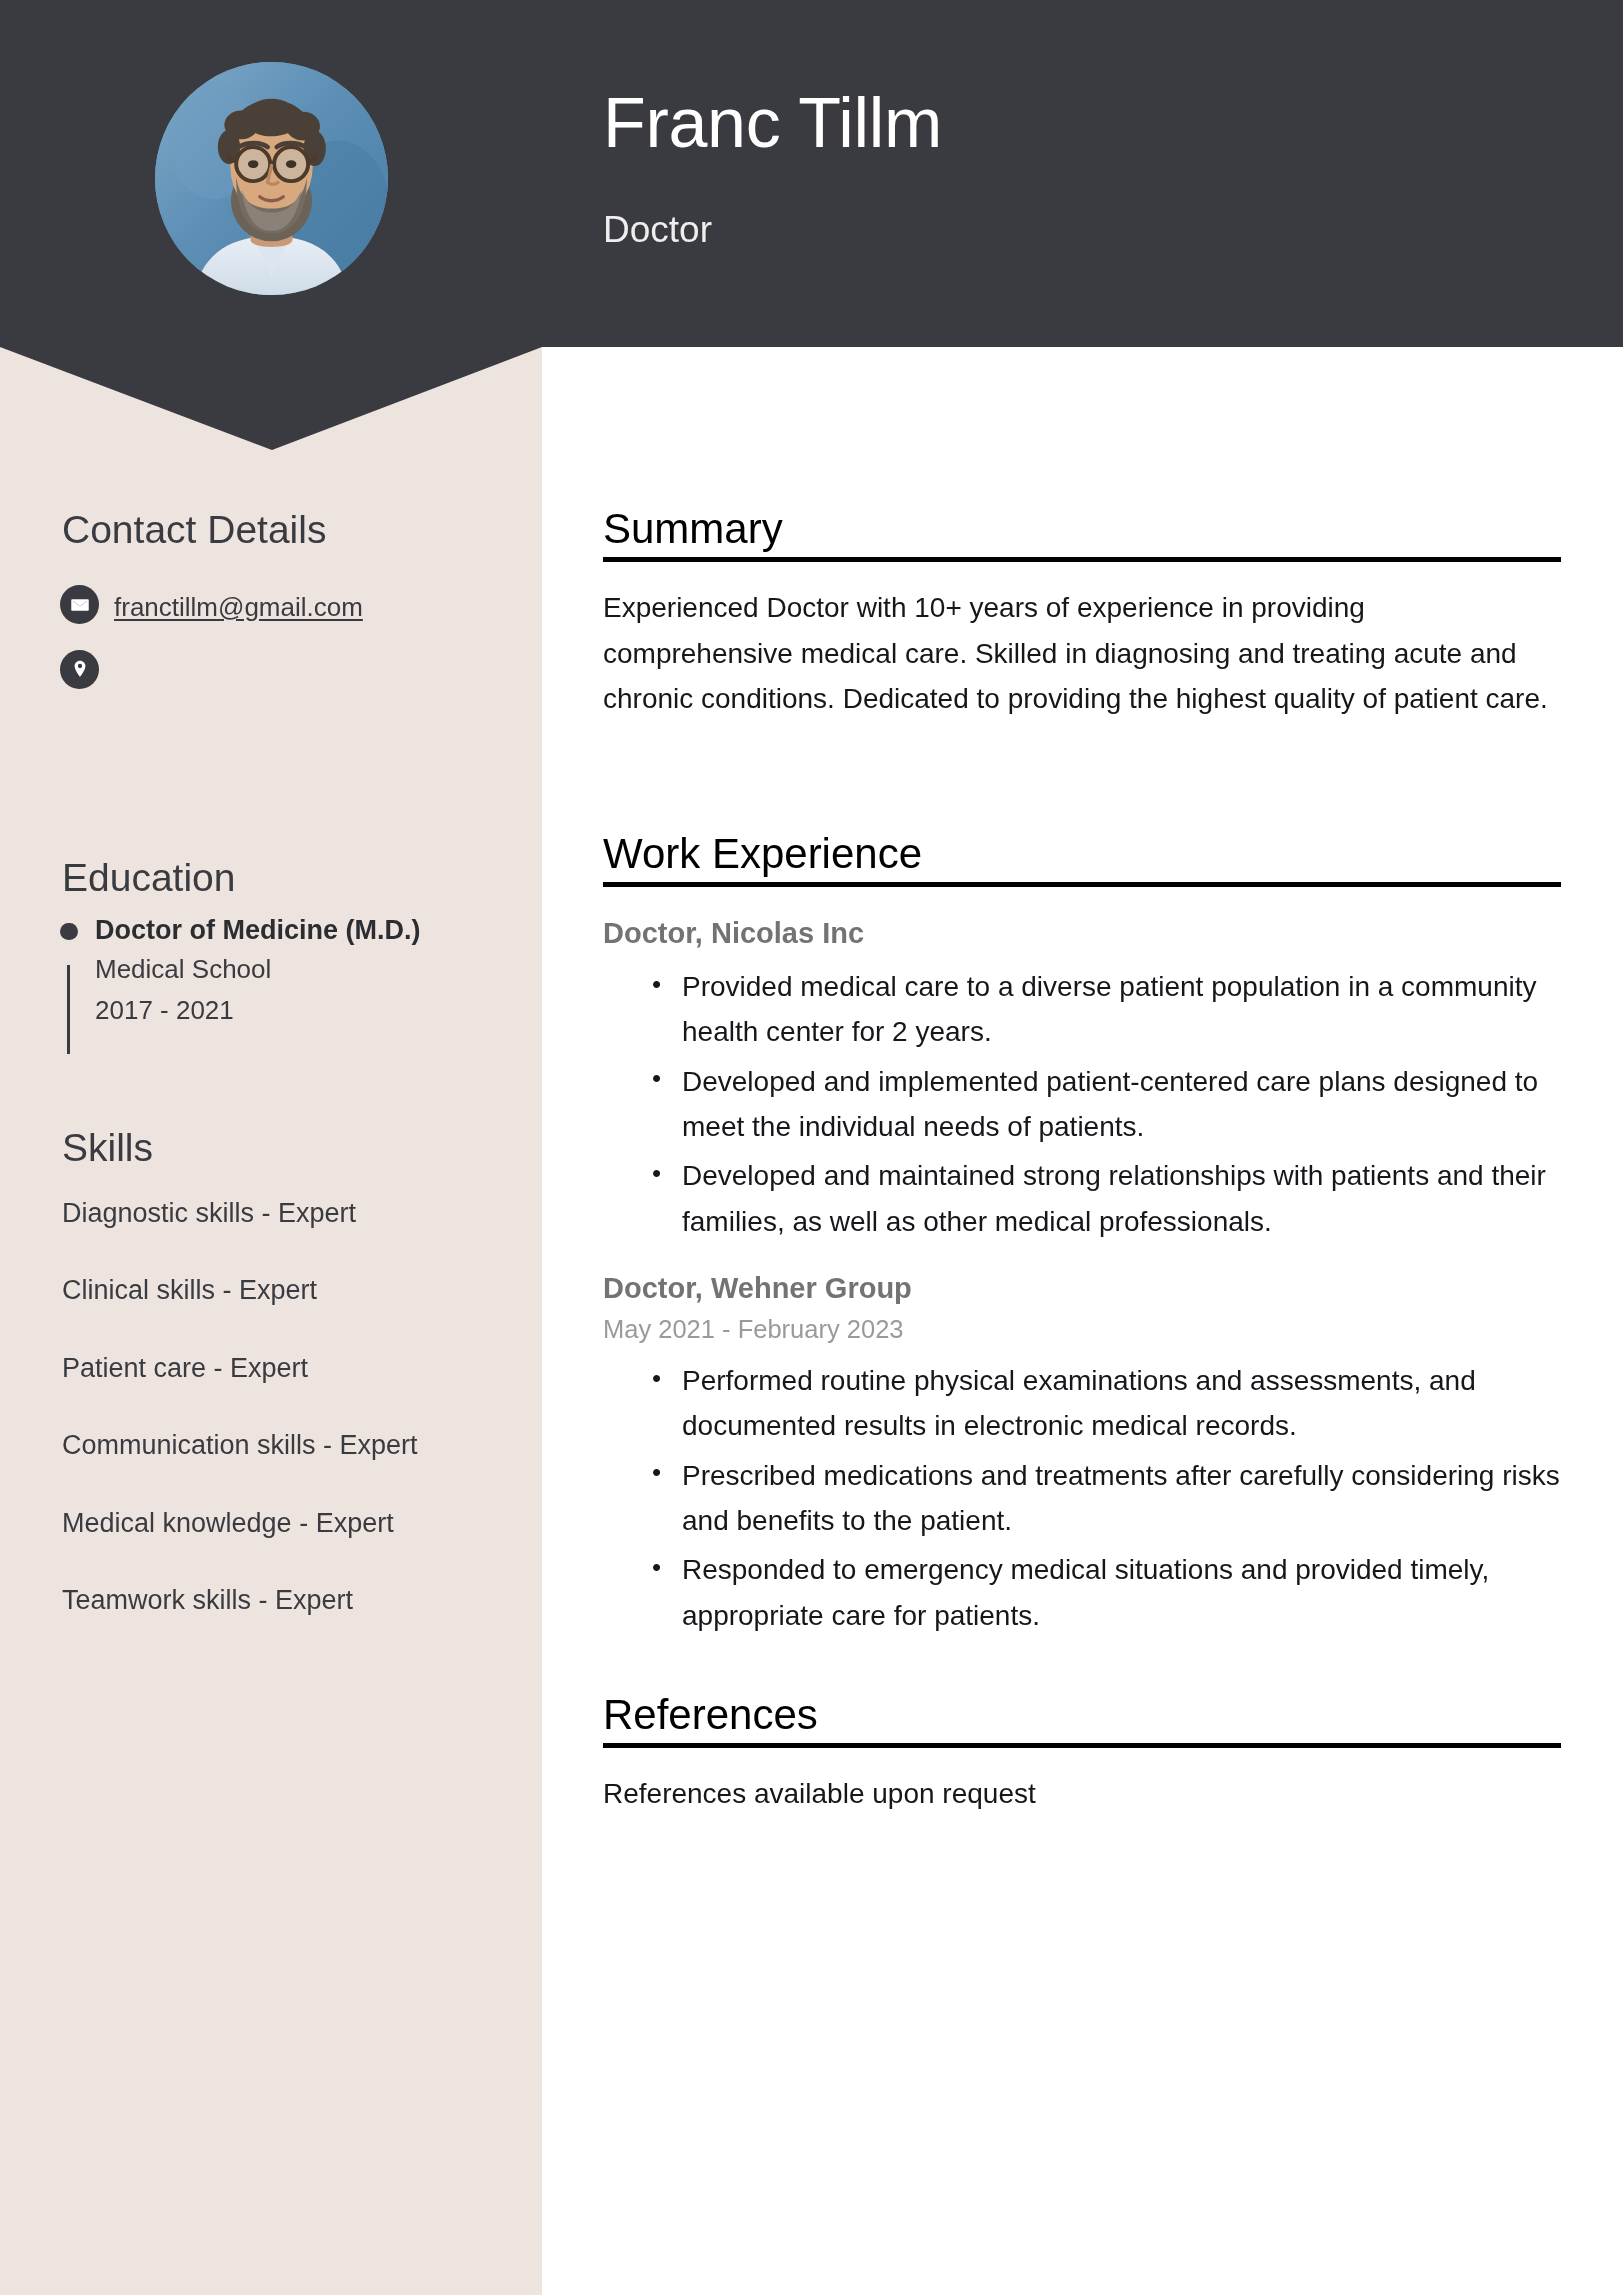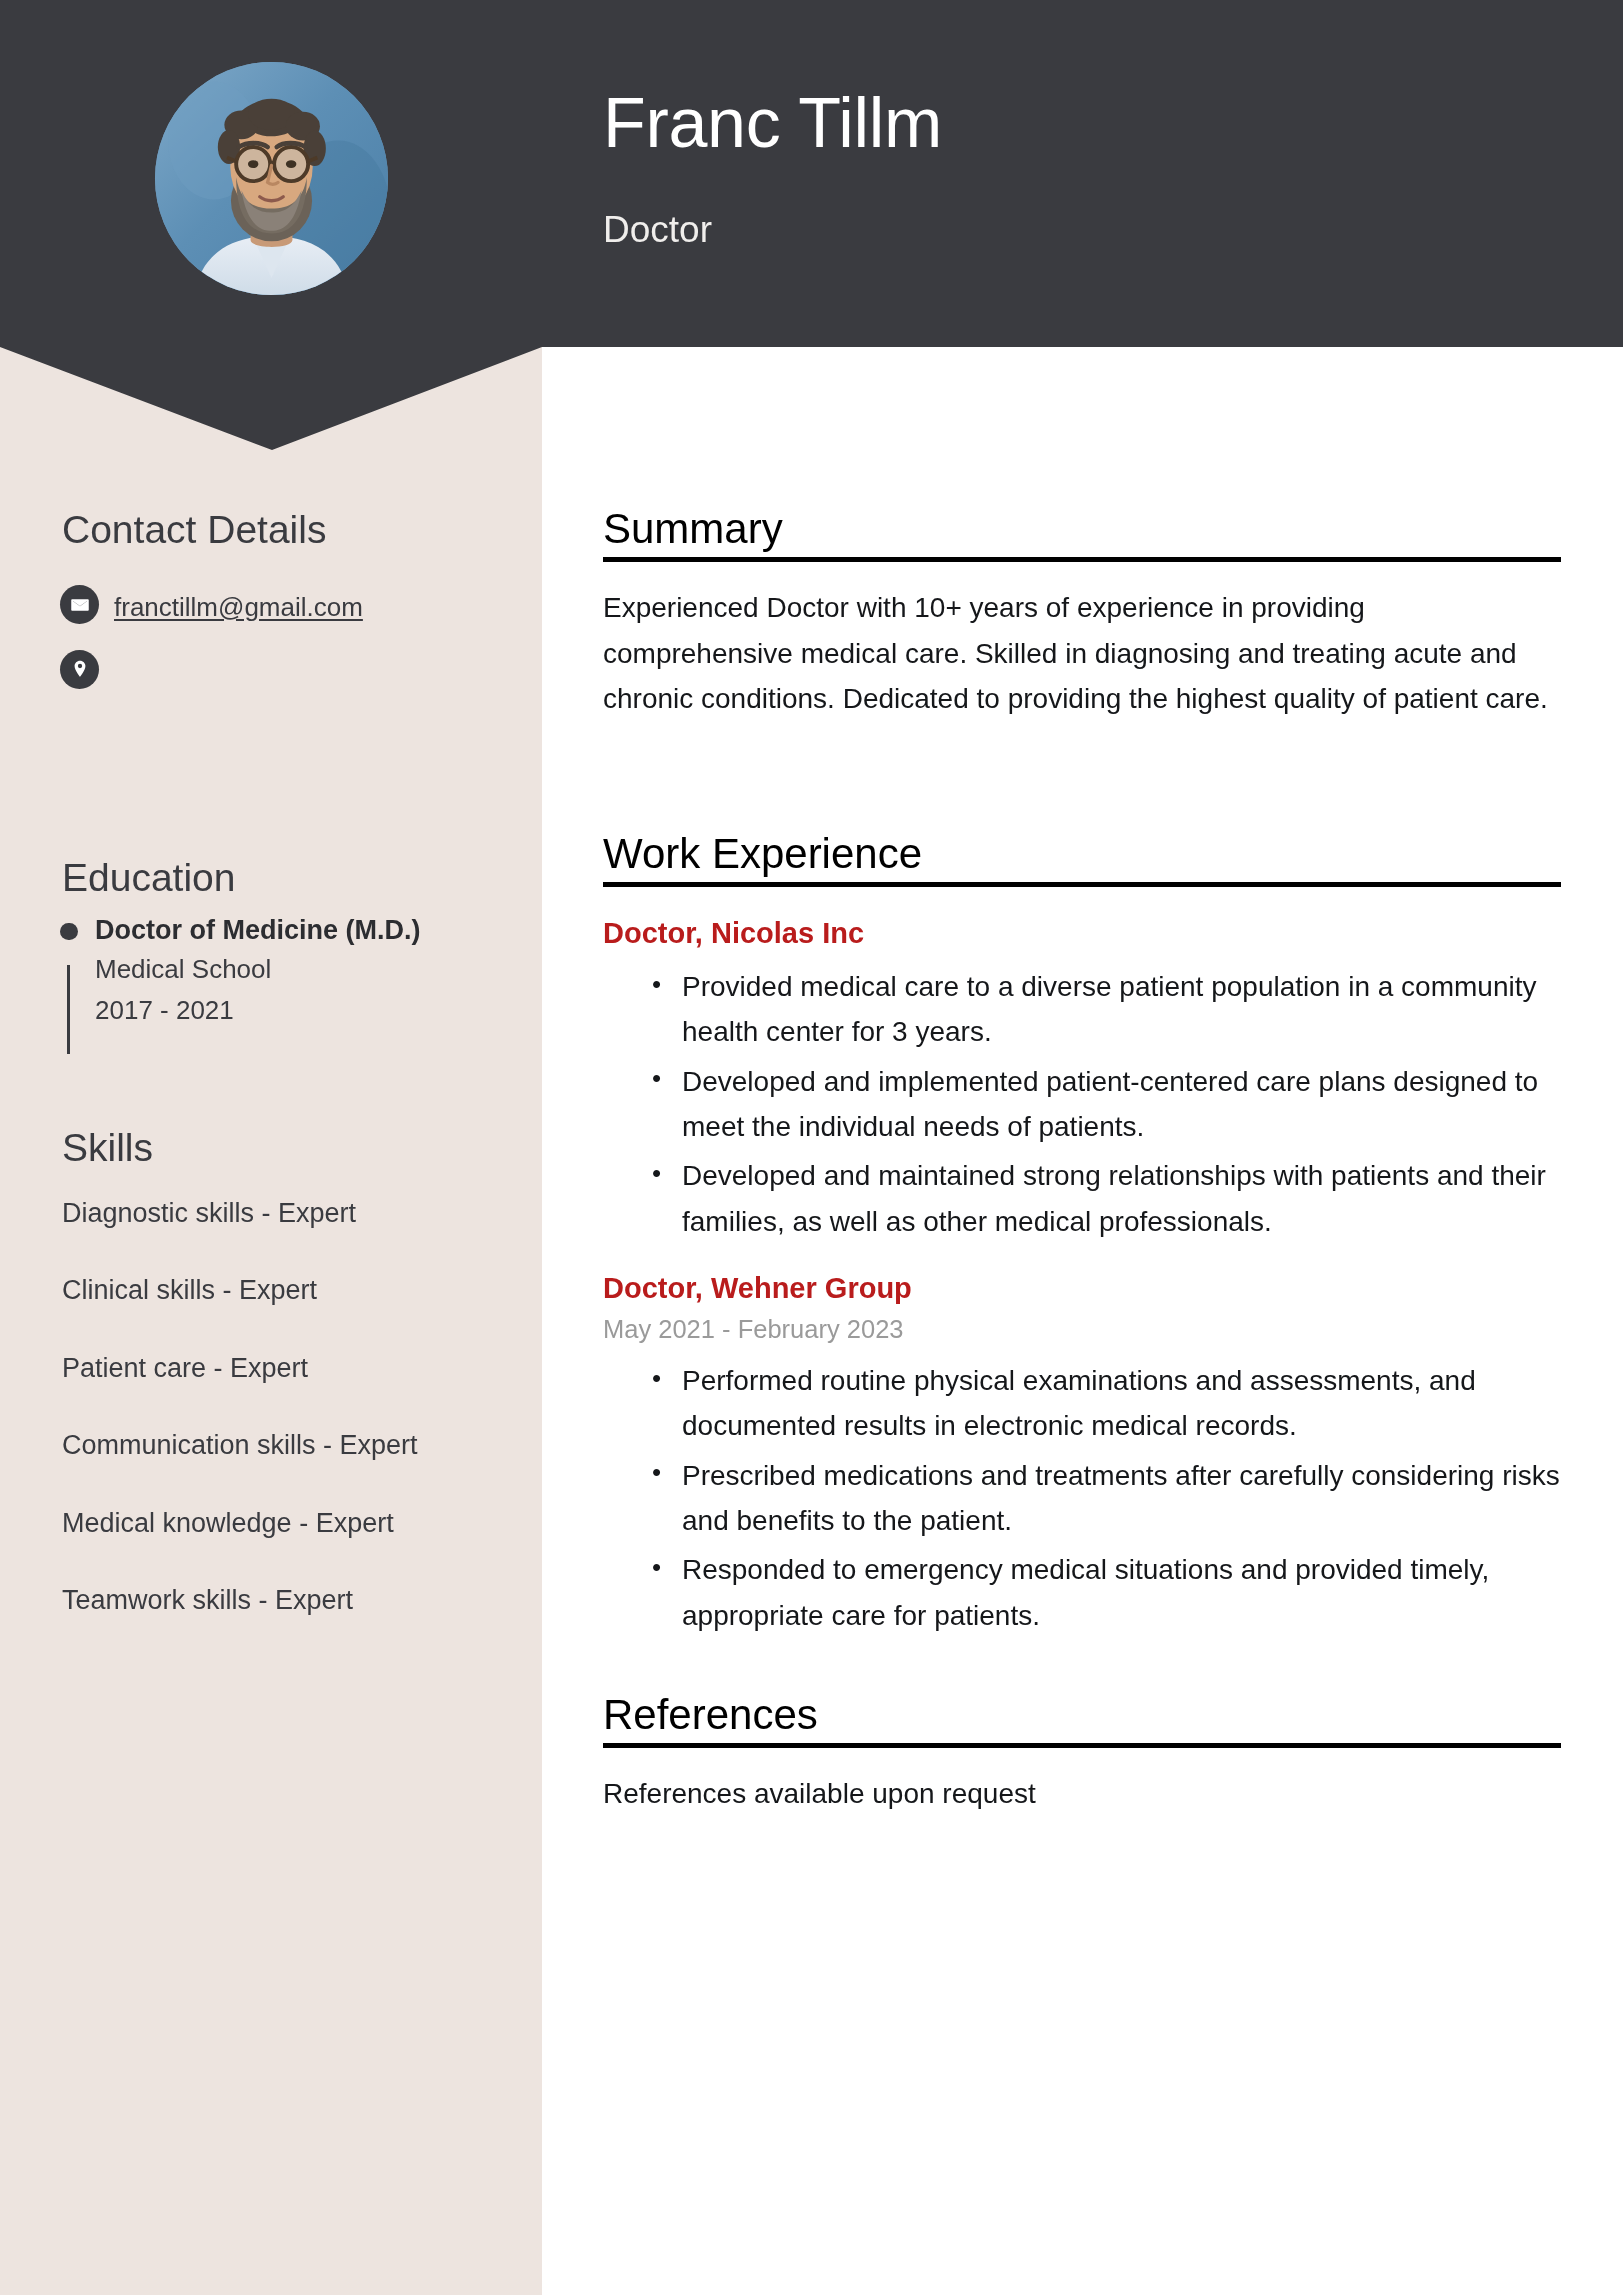--- a/index.html
+++ b/index.html
@@ -178,21 +178,21 @@
     margin-top: 23.6px;
     font-size: 28px;
     line-height: 1.62;
     color: #15171a;
   }
 
   .job { margin-bottom: 7.9px; }
   .job-title {
     font-size: 29px;
     font-weight: 700;
-    color: #b91c1c;
+    color: #737373;
     line-height: 1.35;
     white-space: nowrap;
   }
   .job-dates {
     font-size: 25.5px;
     font-weight: 400;
     color: #9a9a9a;
     line-height: 1.45;
     margin-top: 2.6px;
     white-space: nowrap;
@@ -347,21 +347,21 @@
 
     <div class="sec" style="top:830px;">
       <div class="sec-title">Work Experience</div>
       <div class="sec-rule"></div>
 
       <div class="sec-body" style="margin-top:27.5px;">
 
         <div class="job">
           <div class="job-title">Doctor, Nicolas Inc</div>
           <ul class="job-bullets">
-            <li>Provided medical care to a diverse patient population in a community health center for 3 years.</li>
+            <li>Provided medical care to a diverse patient population in a community health center for 2 years.</li>
             <li>Developed and implemented patient-centered care plans designed to meet the individual needs of patients.</li>
             <li>Developed and maintained strong relationships with patients and their families, as well as other medical professionals.</li>
           </ul>
         </div>
 
         <div class="job" style="margin-top:25px;">
           <div class="job-title">Doctor, Wehner Group</div>
           <div class="job-dates">May 2021 - February 2023</div>
           <ul class="job-bullets">
             <li>Performed routine physical examinations and assessments, and documented results in electronic medical records.</li>

